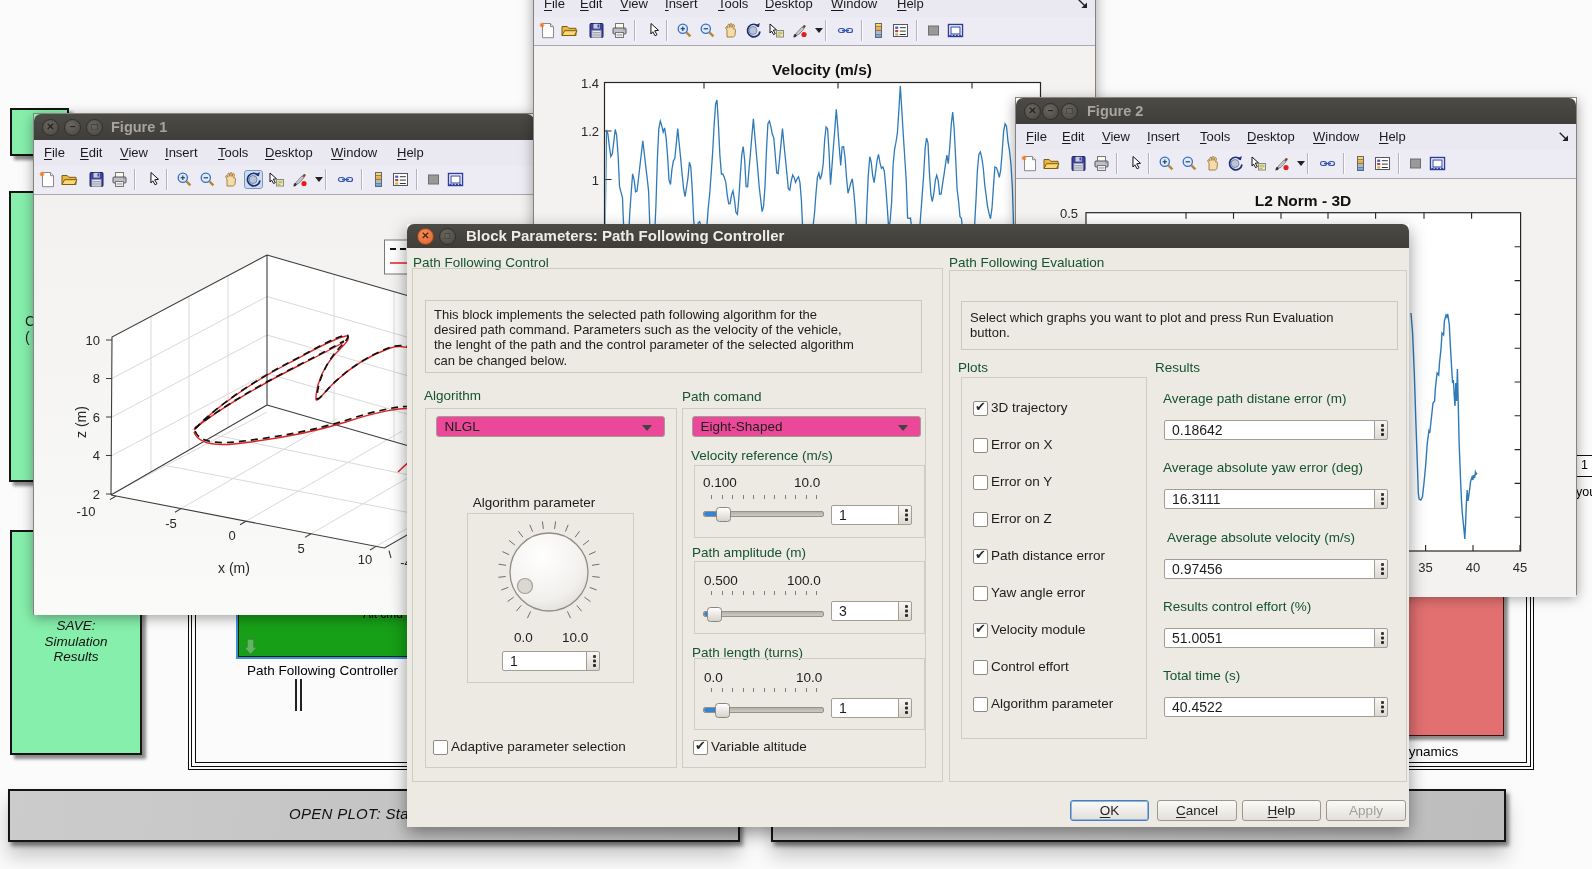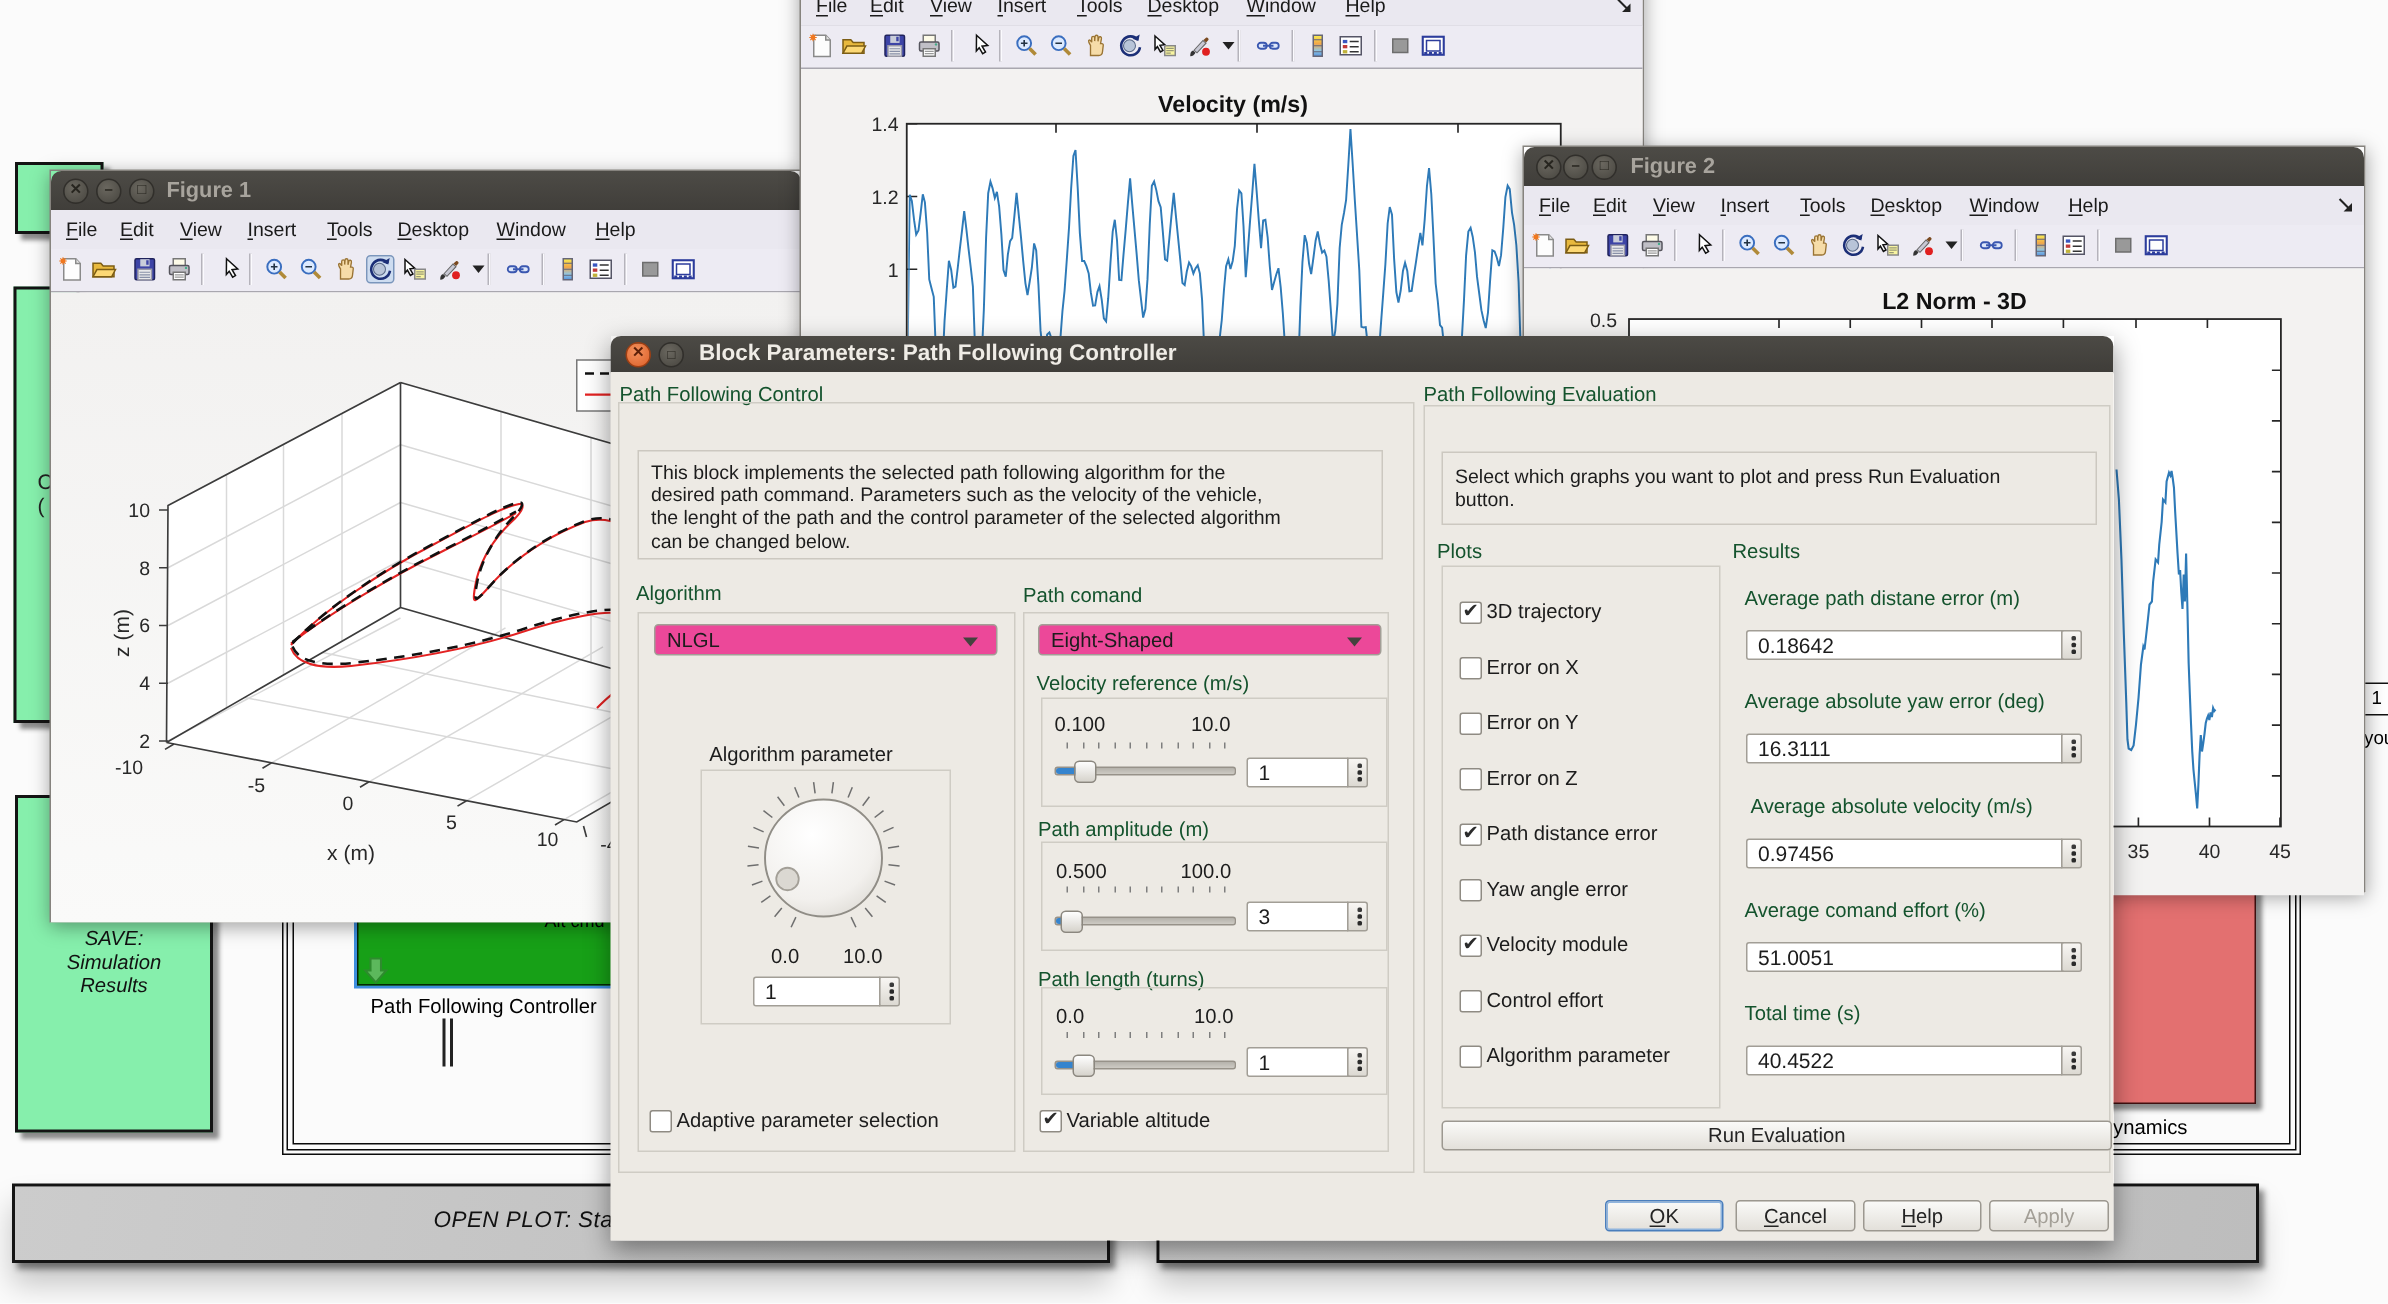--- a/index.html
+++ b/index.html
@@ -667,25 +667,24 @@
         <div class="cblbl" style="left:584px;top:447.5px;">Algorithm parameter</div>
 <div class="grplbl" style="left:756px;top:143px;">Average path distane error (m)</div>
 <div class="inbox" style="left:757px;top:172.0px;width:203px;height:18px;">0.18642</div>
         <div class="spin" style="left:967px;top:172.0px;height:18px;"></div>
 <div class="grplbl" style="left:756px;top:212px;">Average absolute yaw error (deg)</div>
 <div class="inbox" style="left:757px;top:241.3px;width:203px;height:18px;">16.3111</div>
         <div class="spin" style="left:967px;top:241.3px;height:18px;"></div>
 <div class="grplbl" style="left:760px;top:282px;">Average absolute velocity (m/s)</div>
 <div class="inbox" style="left:757px;top:310.6px;width:203px;height:18px;">0.97456</div>
         <div class="spin" style="left:967px;top:310.6px;height:18px;"></div>
-<div class="grplbl" style="left:756px;top:351px;">Average comand effort (%)</div>
+<div class="grplbl" style="left:756px;top:351px;">Results control effort (%)</div>
 <div class="inbox" style="left:757px;top:379.9px;width:203px;height:18px;">51.0051</div>
         <div class="spin" style="left:967px;top:379.9px;height:18px;"></div>
 <div class="grplbl" style="left:756px;top:420px;">Total time (s)</div>
 <div class="inbox" style="left:757px;top:449.2px;width:203px;height:18px;">40.4522</div>
         <div class="spin" style="left:967px;top:449.2px;height:18px;"></div>
-<div class="btn" style="left:554px;top:499px;width:445px;height:18px;line-height:18px;">Run Evaluation</div>
 <div class="btn" style="left:663px;top:552px;width:77px;height:19px;line-height:19px;border:1px solid #4a7ebc;box-shadow:0 0 0 1px #8fb4dd inset;"><u>O</u>K</div>
 <div class="btn" style="left:750px;top:552px;width:78px;height:19px;line-height:19px;"><u>C</u>ancel</div>
 <div class="btn" style="left:835px;top:552px;width:77px;height:19px;line-height:19px;"><u>H</u>elp</div>
 <div class="btn" style="left:919px;top:552px;width:78px;height:19px;line-height:19px;color:#a39f97;">Apply</div>
 </div>
     </div>
   </div>
 </body></html>

